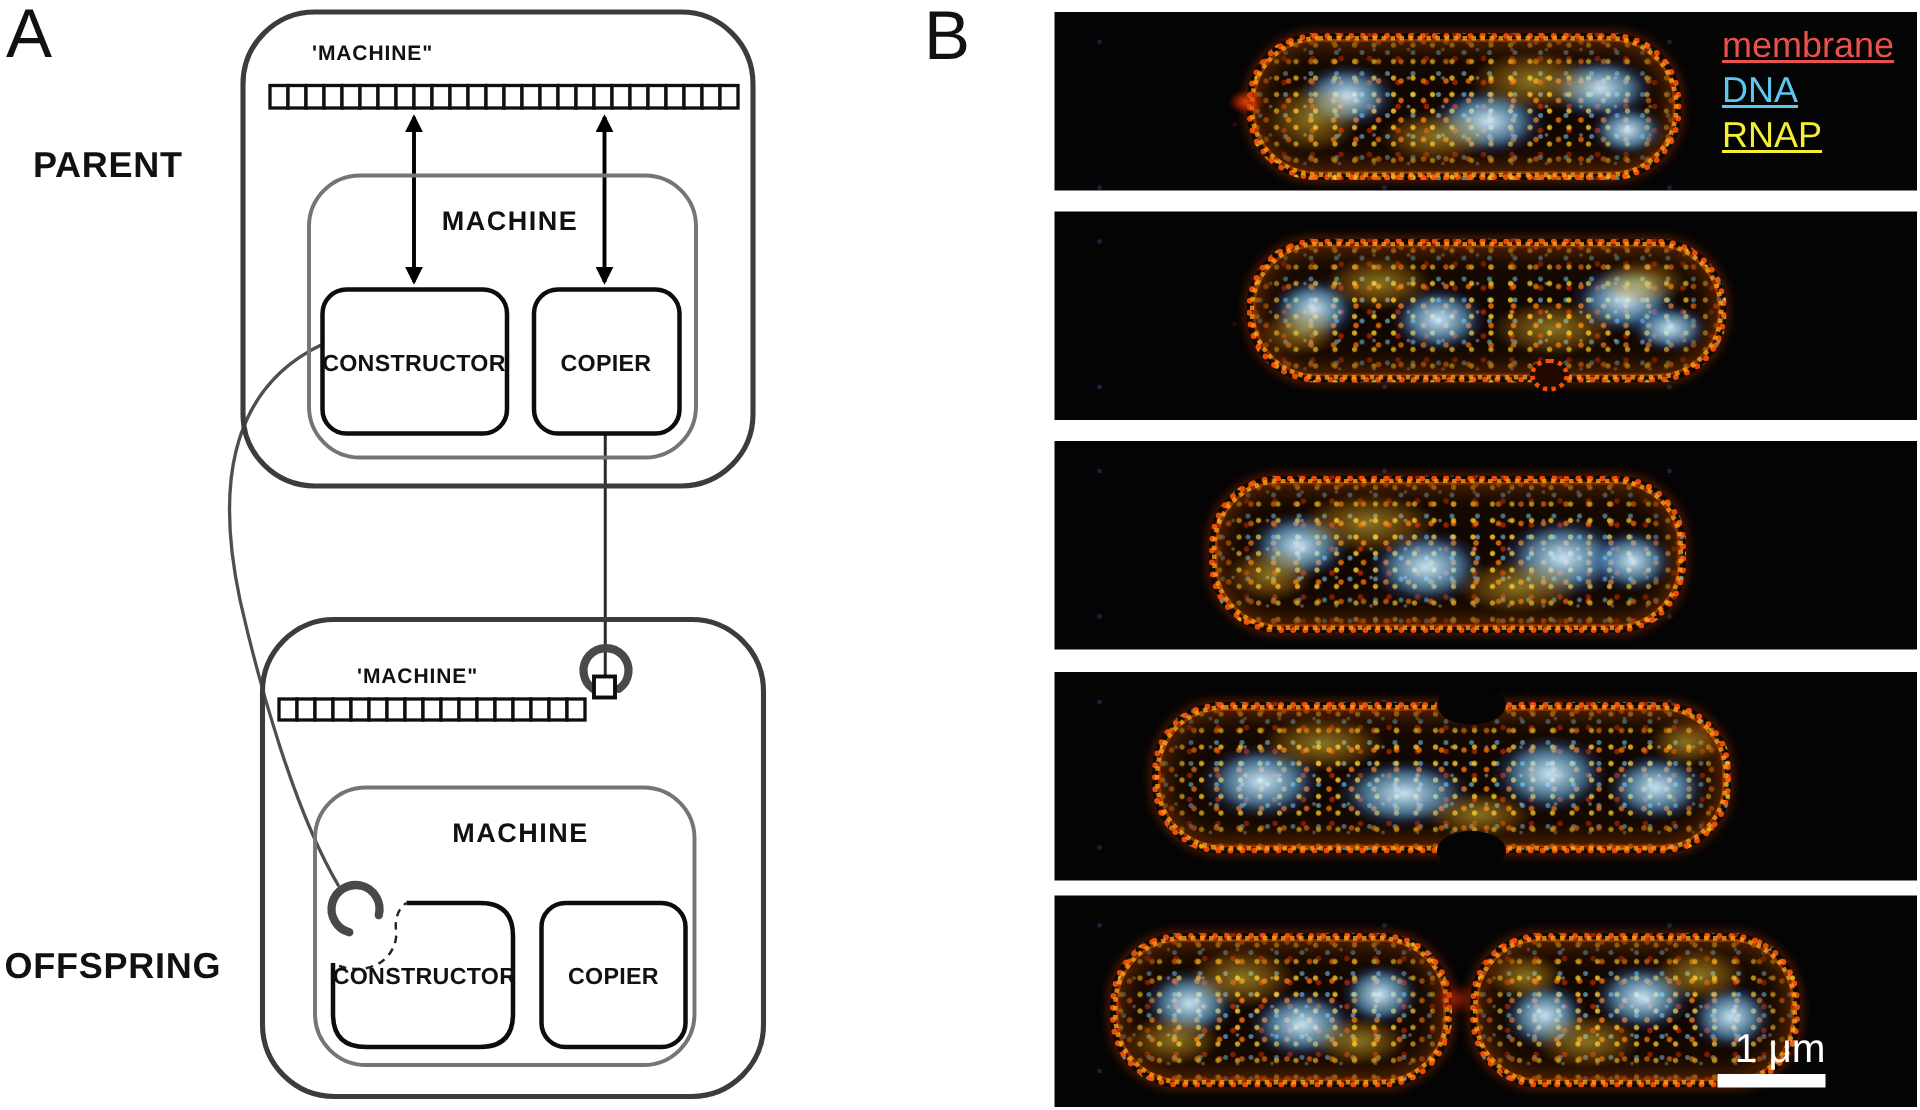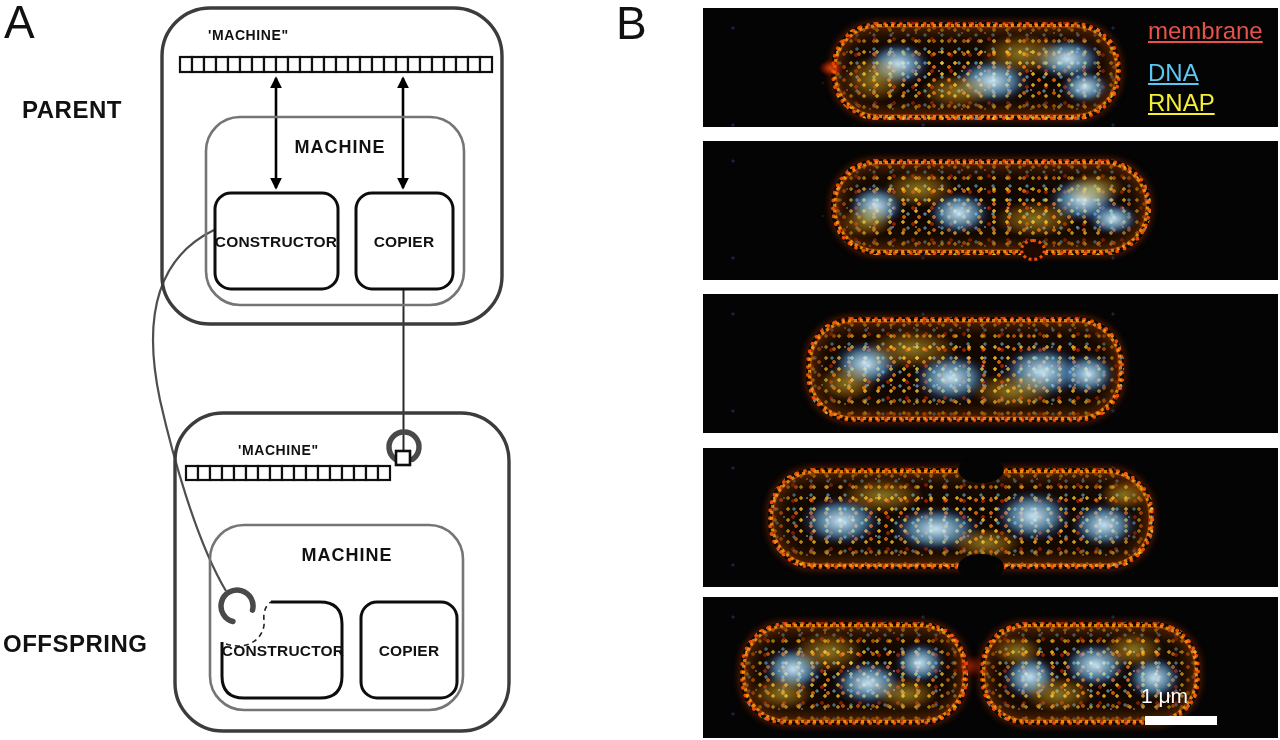--- a/index.html
+++ b/index.html
@@ -62,21 +62,21 @@
   .tip{position:absolute;display:block;left:-16px;top:34px;width:24px;height:16px;border-radius:50%;
       background:radial-gradient(closest-side, rgba(255,80,10,.9), rgba(200,30,0,.4) 70%, transparent);filter:blur(1px);}
   .bump{position:absolute;border-radius:50%;background:#200a00;border:3px dotted rgba(255,84,10,.95);}
   .pinch{position:absolute;background:#040404;border-radius:50%;}
   .bridge{position:absolute;display:block;border-radius:50%;
       background:radial-gradient(closest-side, rgba(230,50,10,.55), rgba(160,20,0,.25) 70%, transparent);filter:blur(1px);}
 
   .legend{position:absolute;left:445px;top:8px;font-size:24px;line-height:30px;}
   .legend-item{white-space:nowrap;text-decoration:underline;}
   .scalebar{position:absolute;left:442px;top:119px;width:72px;height:9px;background:#fff;}
-  .scalebar-label{position:absolute;left:438px;top:87px;width:76px;color:#fff;font-size:21px;}
+  .scalebar-label{position:absolute;left:438px;top:87px;width:76px;text-align:right;color:#fff;font-size:27px;}
 </style>
 </head>
 <body>
 
 <div class="stage">
 
   <svg class="panelA" width="620" height="740" viewBox="0 0 620 740" xmlns="http://www.w3.org/2000/svg">
     <defs>
       <marker id="ah" viewBox="0 0 10 10" refX="8.5" refY="5" markerWidth="12" markerHeight="12" orient="auto-start-reverse" markerUnits="userSpaceOnUse">
         <path d="M0 0 L10 5 L0 10 Z" fill="#000"></path>
@@ -170,21 +170,21 @@
       <i class="dna" style="left:30px;top:16px;width:66px;height:44px;"></i>
       <i class="dna" style="left:118px;top:32px;width:78px;height:46px;"></i>
       <i class="dna" style="left:196px;top:12px;width:72px;height:42px;"></i>
       <i class="dna" style="left:225px;top:44px;width:50px;height:34px;"></i>
       <i class="rnap" style="left:8px;top:30px;width:64px;height:46px;"></i>
       <i class="rnap" style="left:145px;top:8px;width:84px;height:40px;"></i>
       <i class="rnap" style="left:85px;top:48px;width:74px;height:34px;"></i>
     </div>
     <div class="legend">
       <div class="legend-item" style="color: rgb(232, 82, 74);">membrane</div>
-      <div class="legend-item" style="color: rgb(91, 200, 242); margin-top: 12px;">DNA</div>
+      <div class="legend-item" style="color: rgb(91, 200, 242);">DNA</div>
       <div class="legend-item" style="color: rgb(245, 238, 53);">RNAP</div>
     </div>
   </div>
 
   <div class="bp" id="bp2">
     <div class="cell" style="left:128px;top:18px;width:312px;height:88px;">
       <i class="dna" style="left:12px;top:22px;width:58px;height:42px;"></i>
       <i class="dna" style="left:92px;top:28px;width:64px;height:44px;"></i>
       <i class="dna" style="left:212px;top:14px;width:72px;height:46px;"></i>
       <i class="dna" style="left:252px;top:40px;width:52px;height:32px;"></i>

